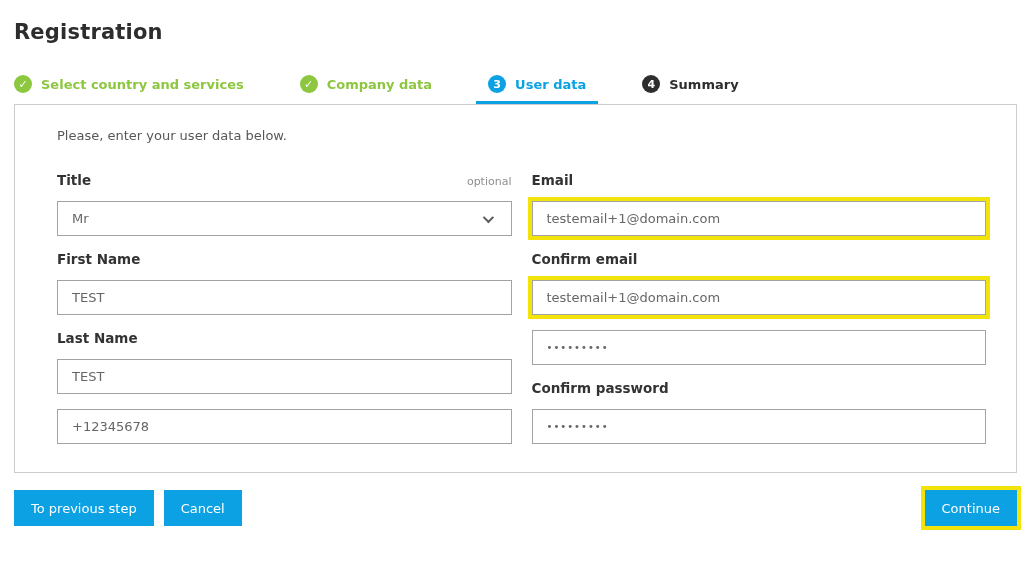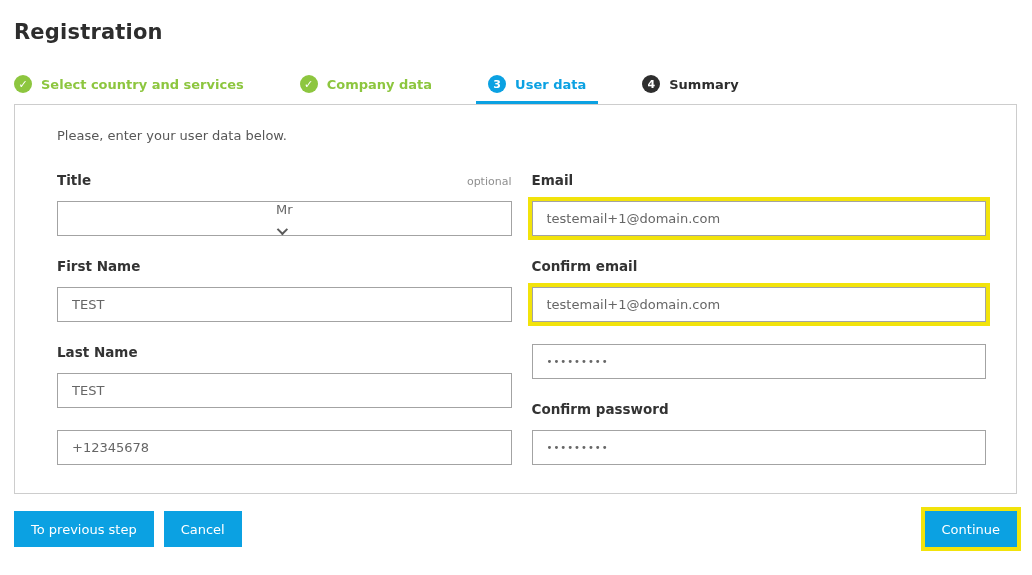--- a/index.html
+++ b/index.html
@@ -60,21 +60,21 @@
   }
   .intro { font-size: 13px; color: #575757; margin-bottom: 29px; }
 
   .grid {
     display: grid;
     grid-template-columns: 1fr 1fr;
     column-gap: 20px;
   }
   .col { display: flex; flex-direction: column; }
 
-  .field { margin-bottom: 22px; }
+  .field { margin-bottom: 15px; }
   .field:last-child { margin-bottom: 0; }
   .label-row {
     display: flex;
     align-items: baseline;
     justify-content: space-between;
     margin-bottom: 13px;
     min-height: 15px;
   }
   .label-row .lbl { font-size: 13.5px; font-weight: bold; color: #333; }
   .label-row .note { font-size: 11px; color: #8f8f8f; font-weight: normal; }
@@ -91,21 +91,20 @@
     outline: none;
   }
   .txt.masked { font-size: 10px; letter-spacing: 1px; }
   .hl { box-shadow: 0 0 0 4px #f2e30b; }
 
   .sel {
     display: flex;
     align-items: center;
     justify-content: space-between;
     cursor: pointer;
-    flex-direction: column;
   }
   .chevron {
     width: 8px; height: 8px;
     border-right: 2px solid #5a5a5a;
     border-bottom: 2px solid #5a5a5a;
     transform: rotate(45deg) translateY(-2px);
     margin-right: 6px;
     flex: 0 0 auto;
   }
 

